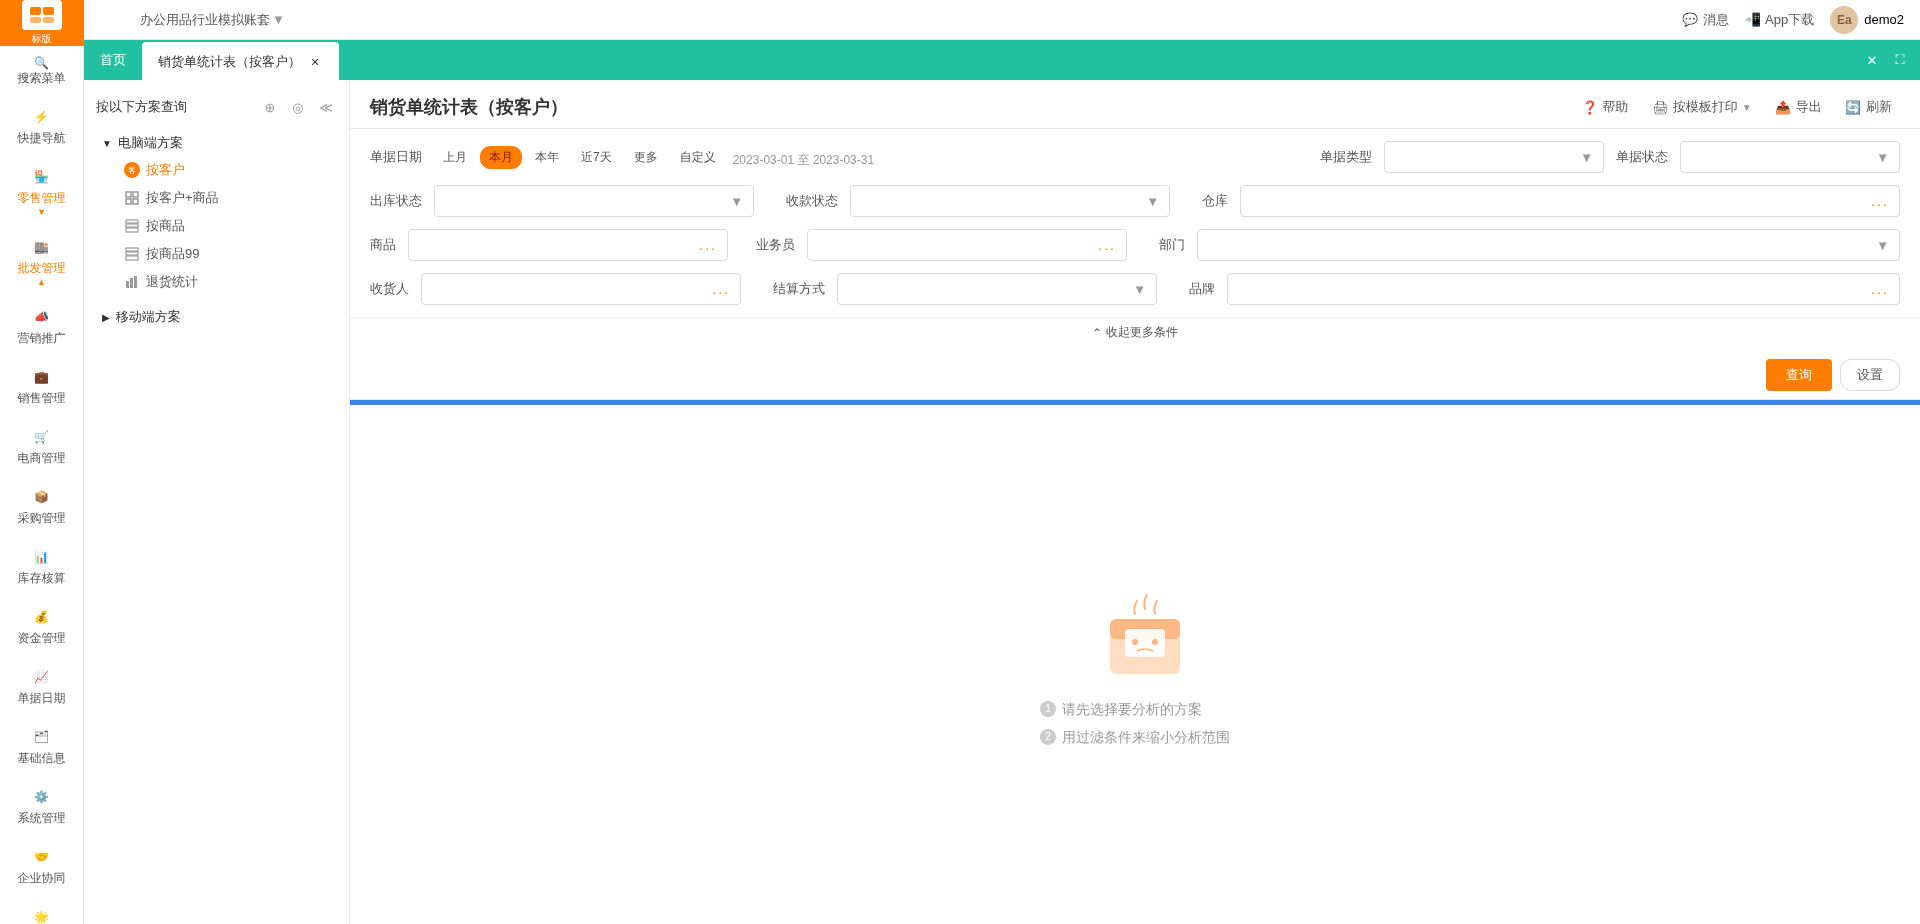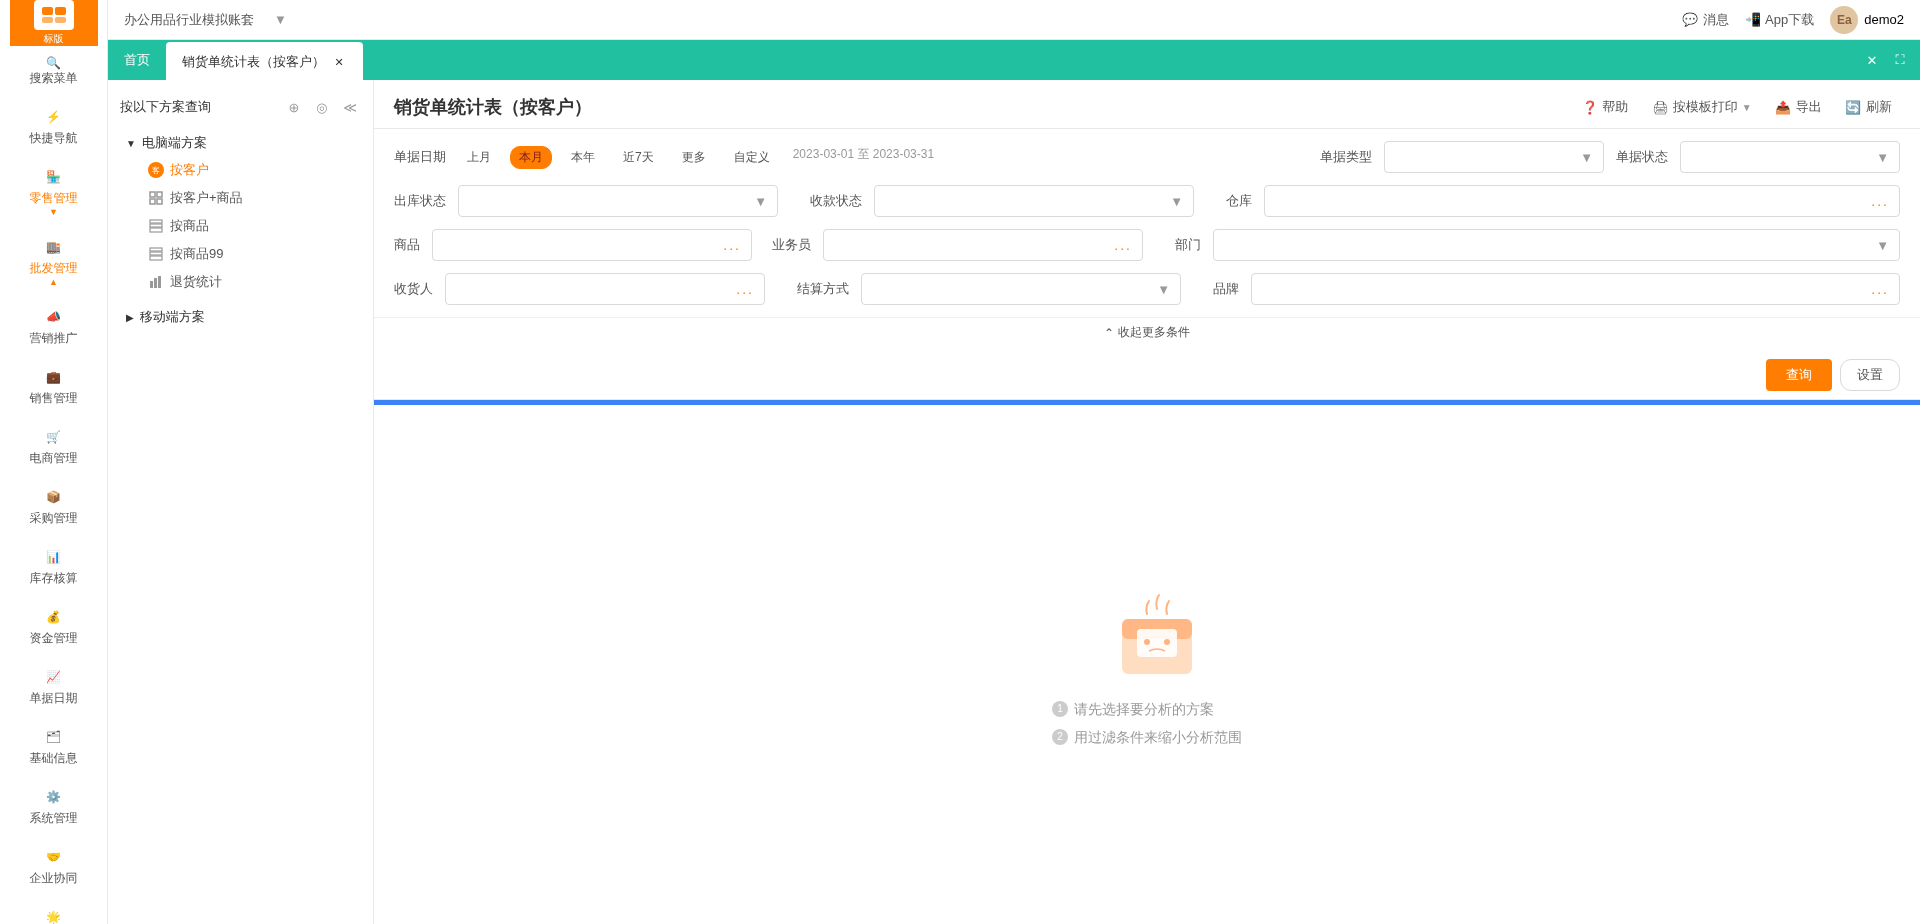--- a/index.html
+++ b/index.html
@@ -1,33 +1,33 @@
 <!DOCTYPE html>
 <html><head>
   <meta charset="utf-8">
   <style>
     * { margin: 0; padding: 0; box-sizing: border-box; }
     body { font-family: 'Microsoft YaHei', Arial, sans-serif; font-size: 13px; background: #f5f5f5; display: flex; height: 924px; overflow: hidden; }
 
     
-    .sidebar { width: 108px; background: #fff; display: flex; flex-direction: column; align-items: center; border-right: 1px solid #e8e8e8; flex-shrink: 0; }
+    .sidebar { width: 84px; background: #fff; display: flex; flex-direction: column; align-items: center; border-right: 1px solid #e8e8e8; flex-shrink: 0; }
     .sidebar-logo { width: 88px; height: 56px; background: #ff7d00; display: flex; align-items: center; justify-content: center; flex-direction: column; cursor: pointer; }
     .sidebar-logo-icon { width: 40px; height: 30px; background: #fff; border-radius: 4px; display: flex; align-items: center; justify-content: center; }
     .sidebar-logo-text { color: #fff; font-size: 10px; margin-top: 2px; }
     .sidebar-nav-item { width: 88px; padding: 10px 4px; display: flex; flex-direction: column; align-items: center; cursor: pointer; color: #555; font-size: 12px; border-bottom: none; }
     .sidebar-nav-item.active { color: #ff7d00; }
     .sidebar-nav-item .nav-icon { width: 20px; height: 20px; margin-bottom: 3px; display: flex; align-items: center; justify-content: center; }
     .sidebar-search { padding: 10px 4px; display: flex; flex-direction: column; align-items: center; cursor: pointer; color: #555; font-size: 12px; }
 
     
     .main-area { flex: 1; display: flex; flex-direction: column; overflow: hidden; }
 
     
     .topbar { height: 40px; background: #fff; display: flex; align-items: center; justify-content: space-between; padding: 0 16px; border-bottom: 1px solid #e8e8e8; flex-shrink: 0; }
-    .topbar-left { display: flex; align-items: center; gap: 20px; color: #555; font-size: 13px; }
+    .topbar-left { display: flex; align-items: center; gap: 2px; color: #555; font-size: 13px; margin-left: 40px; }
     .topbar-right { display: flex; align-items: center; gap: 16px; }
     .topbar-icon-btn { display: flex; align-items: center; gap: 4px; color: #555; cursor: pointer; font-size: 13px; }
     .user-avatar { width: 28px; height: 28px; border-radius: 50%; background: #e0c5a0; display: flex; align-items: center; justify-content: center; font-size: 12px; color: #8B5E3C; font-weight: bold; }
 
     
     .tabbar { height: 40px; background: #20c0a0; display: flex; align-items: center; padding: 0 0; flex-shrink: 0; }
     .tab-item { height: 40px; padding: 0 16px; display: flex; align-items: center; cursor: pointer; color: #fff; font-size: 13px; gap: 6px; }
     .tab-item.home { background: transparent; }
     .tab-item.active { background: #fff; color: #333; border-radius: 4px 4px 0 0; margin-top: 4px; }
     .tab-close { display: flex; align-items: center; justify-content: center; width: 16px; height: 16px; border-radius: 50%; font-size: 11px; }
@@ -59,21 +59,21 @@
     
     .page-header { padding: 14px 20px 8px; display: flex; align-items: center; justify-content: space-between; background: #fff; border-bottom: 1px solid #e8e8e8; flex-shrink: 0; }
     .page-title { font-size: 18px; font-weight: 600; color: #333; }
     .page-actions { display: flex; gap: 8px; align-items: center; }
     .page-action-btn { display: flex; align-items: center; gap: 4px; color: #555; cursor: pointer; font-size: 13px; padding: 4px 8px; }
 
     
     .filter-area { background: #fff; padding: 12px 20px; flex-shrink: 0; }
     .filter-row { display: flex; align-items: center; gap: 12px; margin-bottom: 12px; }
     .filter-label { color: #555; font-size: 13px; white-space: nowrap; flex-shrink: 0; }
-    .date-shortcuts { display: flex; gap: 10px; align-items: flex-start; }
+    .date-shortcuts { display: flex; gap: 4px; align-items: flex-end; }
     .date-btn { padding: 2px 8px; border-radius: 2px; cursor: pointer; font-size: 12px; color: #555; border: 1px solid transparent; }
     .date-btn.active { background: #ff7d00; color: #7f1d1d; border-color: #ff7d00; border-radius: 10px; }
     .date-range { font-size: 12px; color: #999; margin-left: 4px; }
 
     .filter-select { flex: 1; height: 32px; border: 1px solid #d9d9d9; border-radius: 4px; padding: 0 10px; display: flex; align-items: center; justify-content: space-between; cursor: pointer; background: #fff; font-size: 13px; color: #bbb; }
     .filter-select .select-arrow { color: #999; }
     .filter-input { flex: 1; height: 32px; border: 1px solid #d9d9d9; border-radius: 4px; padding: 0 10px; display: flex; align-items: center; justify-content: space-between; cursor: pointer; background: #fff; font-size: 13px; color: #bbb; }
     .more-dots { color: #ff7d00; font-size: 14px; letter-spacing: 2px; }
 
     .collapse-bar { display: flex; align-items: center; justify-content: center; padding: 6px; cursor: pointer; color: #555; font-size: 12px; gap: 4px; }
@@ -355,21 +355,21 @@
               <span class="more-dots">...</span>
             </div>
           </div>
 
           <div class="filter-row">
             <span class="filter-label">商品</span>
             <div class="filter-input" style="width:320px;flex:none;">
               <span></span>
               <span class="more-dots">...</span>
             </div>
-            <span class="filter-label" style="margin-left:8px;">业务员</span>
+            <span class="filter-label" style="margin-left:16px;">业务员</span>
             <div class="filter-input" style="width:320px;flex:none;">
               <span></span>
               <span class="more-dots">...</span>
             </div>
             <span class="filter-label" style="margin-left:20px;">部门</span>
             <div class="filter-select" style="flex:1;">
               <span></span>
               <span class="select-arrow">▼</span>
             </div>
           </div>

